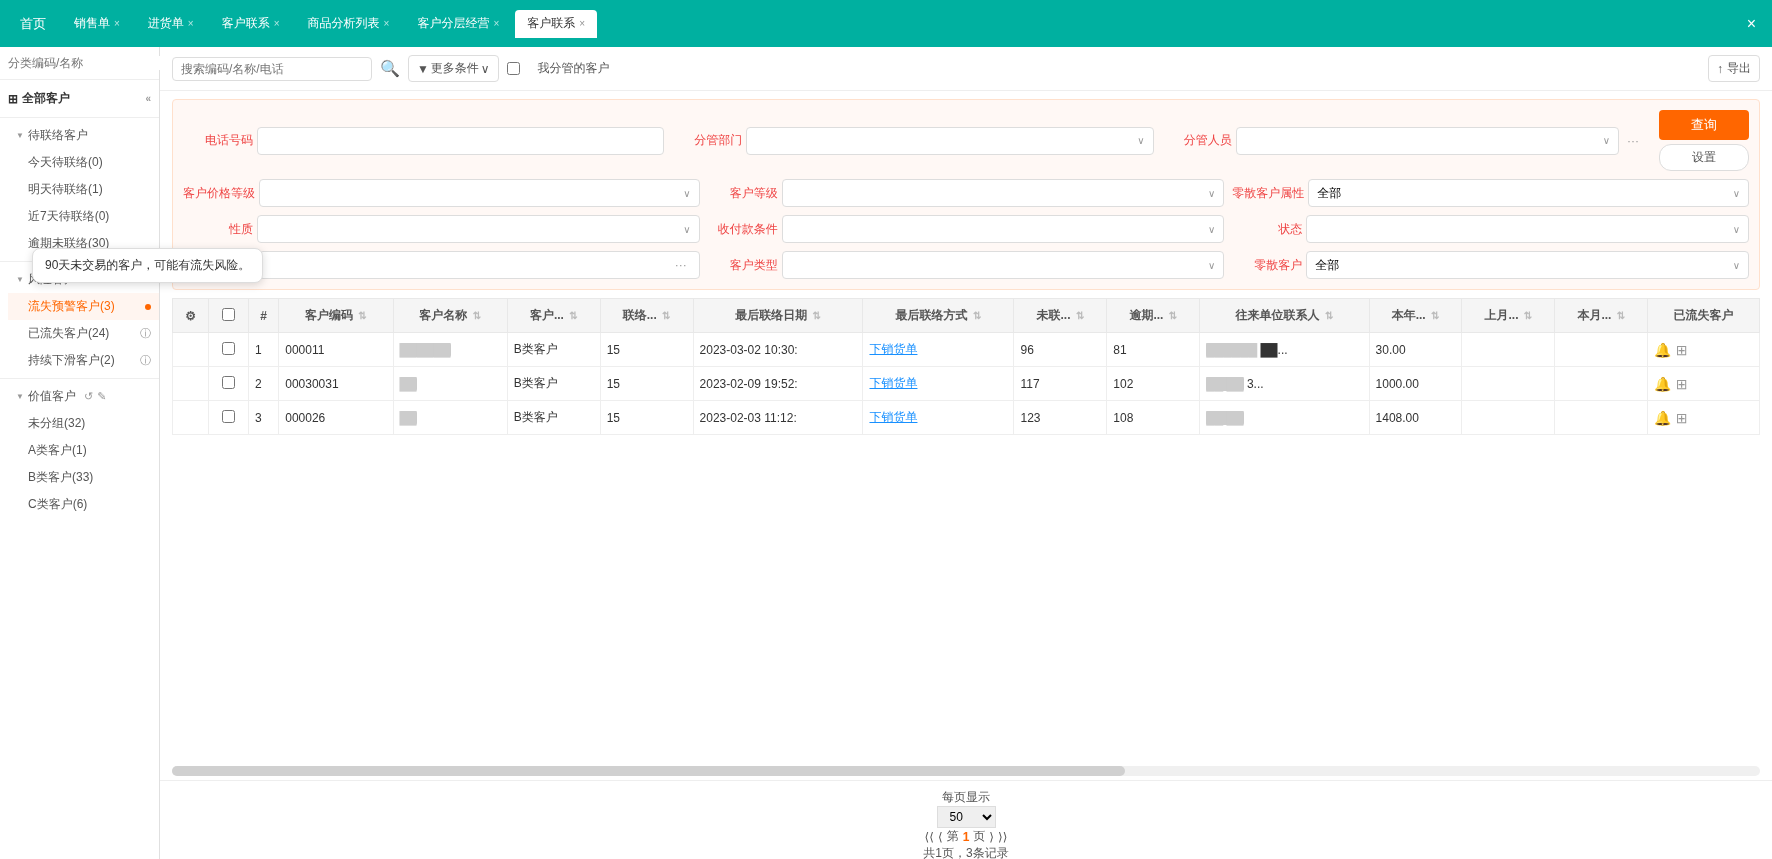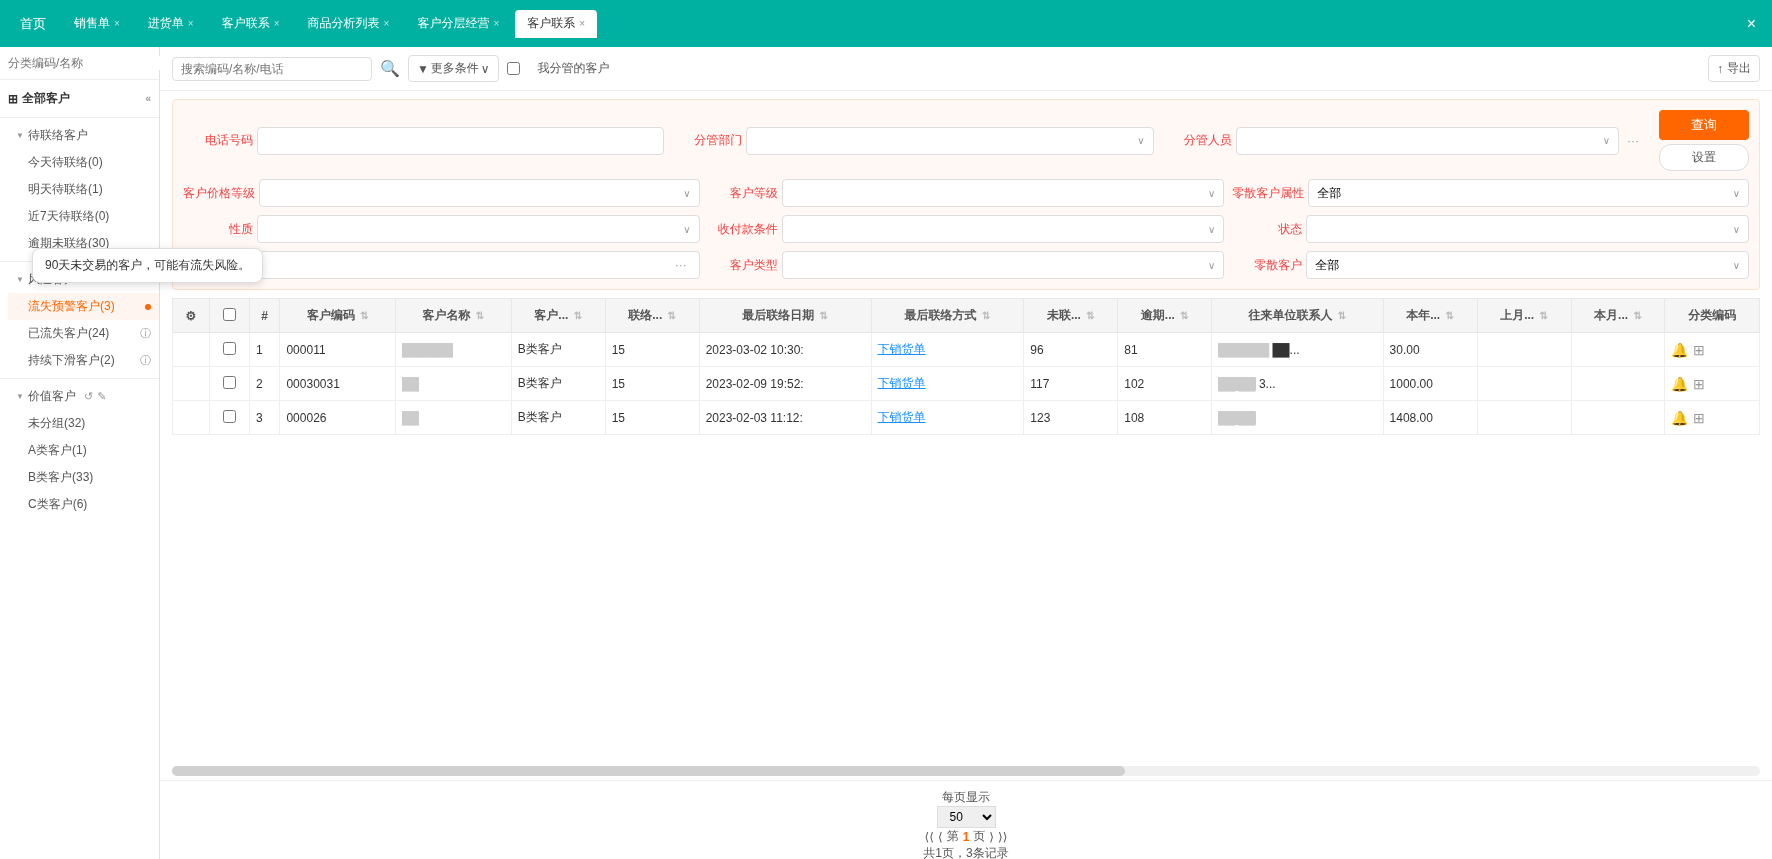--- a/index.html
+++ b/index.html
@@ -616,21 +616,21 @@
             </th>
             <th>
               本年... <span class="sort-icon">⇅</span>
             </th>
             <th>
               上月... <span class="sort-icon">⇅</span>
             </th>
             <th>
               本月... <span class="sort-icon">⇅</span>
             </th>
-            <th>分类编码</th>
+            <th>已流失客户</th>
           </tr>
         </thead>
         <tbody>
 
           <tr>
             <td></td>
             <td class="checkbox-cell"><input type="checkbox" style=""></td>
             <td>1</td>
             <td>000011</td>
             <td><span style="background:#ccc;color:#ccc;border-radius:2px;">██████</span></td>

